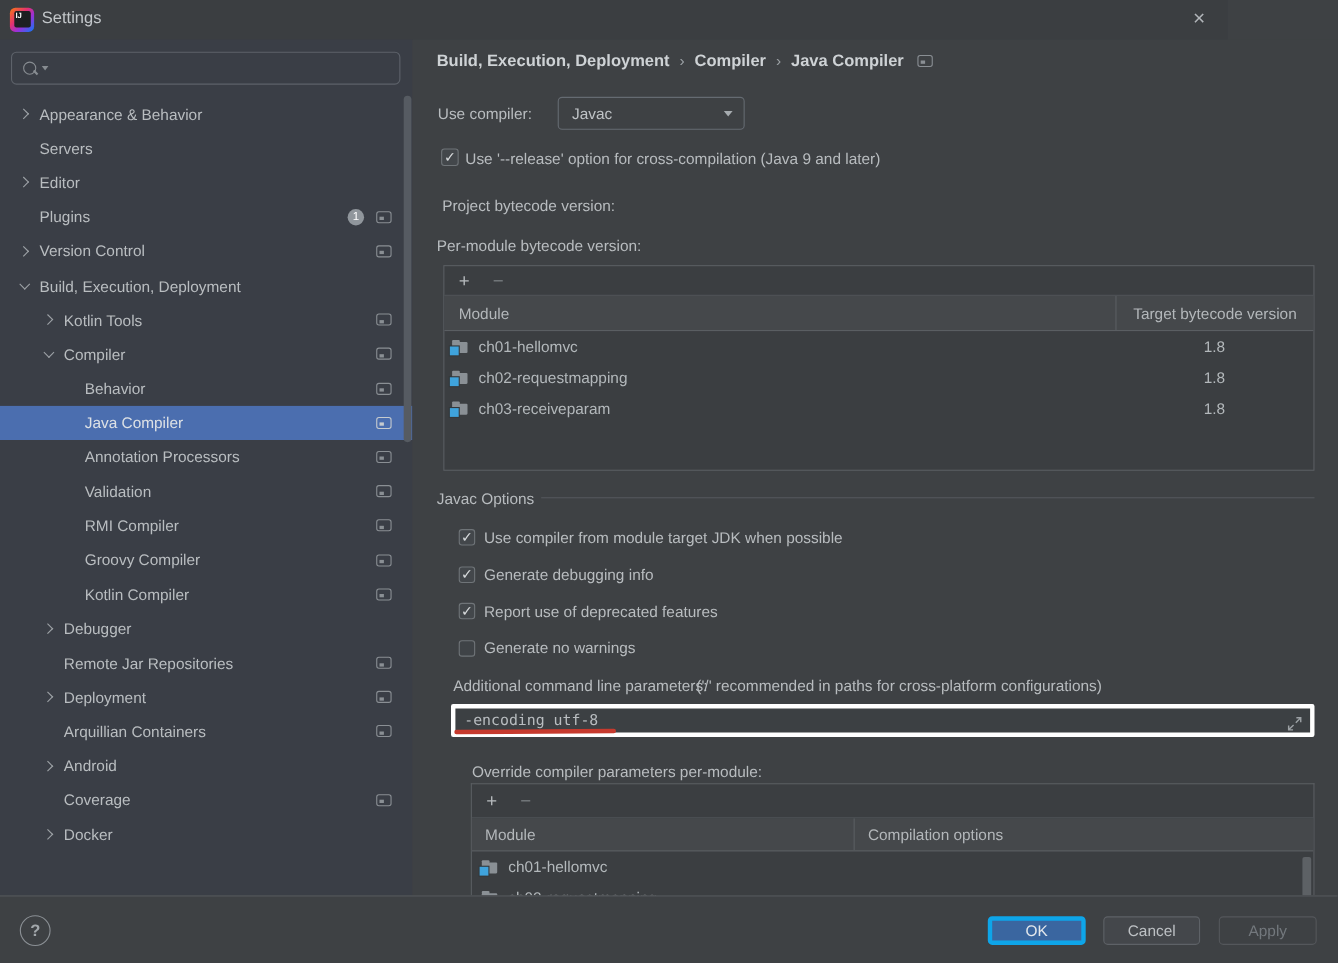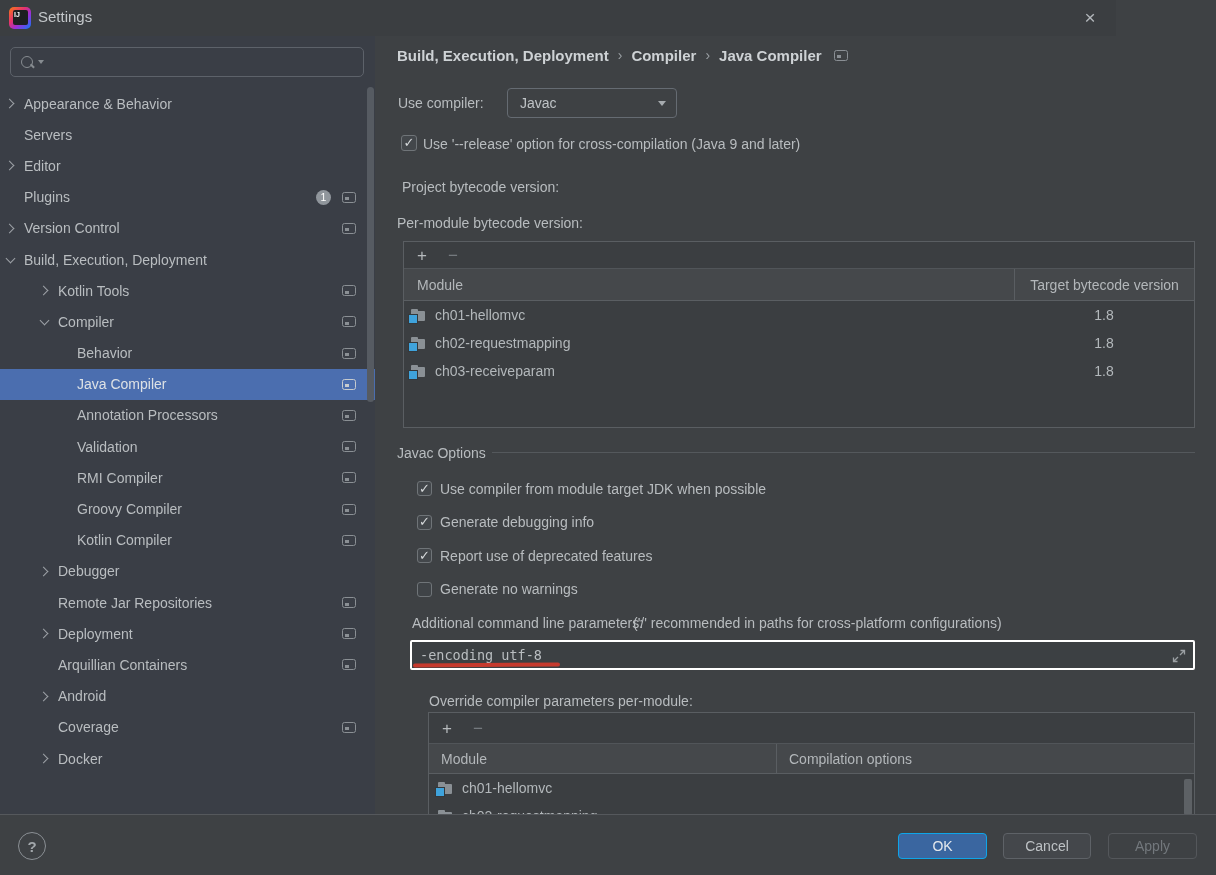--- a/index.html
+++ b/index.html
@@ -27,21 +27,21 @@
   .sidebar{position:absolute;left:0;top:36px;width:375px;height:778px;background:var(--bg-side);overflow:hidden}
   .search-box{position:absolute;left:10px;top:11px;width:354px;height:30px;border:1px solid #5d626a;
               border-radius:5px;display:flex;align-items:center;padding-left:9px}
   .mag{position:relative;width:15px;height:16px;flex:none}
   .mag::before{content:'';position:absolute;left:1px;top:2px;width:10px;height:10px;border:1.5px solid #878c91;border-radius:50%}
   .mag::after{content:'';position:absolute;left:10px;top:11px;width:5px;height:1.6px;background:#878c91;transform:rotate(45deg)}
   .mag-caret{width:0;height:0;border-left:3.5px solid transparent;border-right:3.5px solid transparent;
              border-top:4px solid #878c91;margin-left:3px}
   .tree{position:absolute;left:0;top:52px;width:375px}
   .tree-row{height:31.2px;display:flex;align-items:center;font-size:14px;color:#b9bdc0;white-space:nowrap}
-  .tree-row.lvl0{padding-left:2px}.tree-row.lvl1{padding-left:36px}.tree-row.lvl2{padding-left:77px}
+  .tree-row.lvl0{padding-left:14px}.tree-row.lvl1{padding-left:36px}.tree-row.lvl2{padding-left:77px}
   .chev-box{width:16px;height:16px;display:flex;align-items:center;justify-content:center;margin-right:6px;flex:none}
   .chev{width:7px;height:7px;border-right:1.6px solid #9da2a6;border-bottom:1.6px solid #9da2a6;
         transform:rotate(-45deg);margin-left:-2px}
   .chev.down{transform:rotate(45deg);margin-left:0;margin-top:-3px}
   .spacer{flex:1}
   .badge{width:15px;height:15px;border-radius:50%;background:#90969c;color:#fff;font-size:10.5px;
          line-height:15px;text-align:center;margin-right:11px;flex:none}
   .screen-icon{width:14px;height:11px;border:1.5px solid #8a8f94;border-radius:2.5px;position:relative;flex:none}
   .screen-icon::after{content:'';position:absolute;left:2px;bottom:1.5px;width:4px;height:3px;background:#8a8f94}
   .tree .screen-icon{margin-right:19px}
@@ -83,34 +83,34 @@
   .module-icon .fbody{position:absolute;left:3px;top:3px;width:14px;height:10px;background:#8a9095;border-radius:1px}
   .module-icon .ftab{position:absolute;left:3px;top:1px;width:7px;height:3px;background:#8a9095;border-radius:1px}
   .module-icon .fmod{position:absolute;left:1px;bottom:0;width:8px;height:8px;background:var(--mod-blue);
                      box-shadow:0 0 0 1px #34383b}
   .t2-thumb{position:absolute;right:2px;top:66px;width:8px;height:36px;background:#5d6165;border-radius:2px}
 
   .jo-line{position:absolute;height:1px;background:#54585c}
   .jrow{display:flex;align-items:center;height:33.5px;gap:8px;font-size:14px;color:var(--text)}
   .jrow .cb{position:static;width:15px;height:15px;flex:none}
 
-  .cmdfield{position:absolute;border:2px solid #ffffff;background:#3c4043;border-radius:2px;
+  .cmdfield{position:absolute;border:4px solid #ffffff;background:#3c4043;border-radius:2px;
             display:flex;align-items:center}
   .cmdfield .mono{font-family:"DejaVu Sans Mono",monospace;font-size:13.5px;color:#b9bdc0;padding-left:8px}
   .expand-ic{position:absolute;right:7px;top:7px;width:14px;height:14px}
   .red-underline{position:absolute;background:var(--red);height:4px;border-radius:3px;transform:rotate(-0.4deg)}
 
   
   .footer{position:absolute;left:0;top:814px;width:1216px;height:61px;background:var(--bg-main);
           border-top:1px solid #55585c}
   .help{position:absolute;left:18px;top:17px;width:28px;height:28px;border:1.5px solid #8b9095;border-radius:50%;
         color:#a2a7ab;font-size:15px;font-weight:bold;display:flex;align-items:center;justify-content:center}
   .btn{position:absolute;top:18px;height:26px;border-radius:4px;font-size:14px;
        display:flex;align-items:center;justify-content:center}
-  .btn-ok{left:898px;width:89px;background:var(--ok);border:1px solid #0ea5e9;color:#e4e8ec}
+  .btn-ok{left:898px;width:89px;background:var(--ok);border:4px solid #0ea5e9;color:#e4e8ec}
   .btn-cancel{left:1003px;width:88px;background:#44474b;border:1px solid #5e6267;color:#bdc1c4}
   .btn-apply{left:1108px;width:89px;background:transparent;border:1px solid #54575b;color:#73787d}
 </style>
 </head>
 <body>
 
 <div class="win">
 
   <div class="titlebar">
     <span class="logo">

